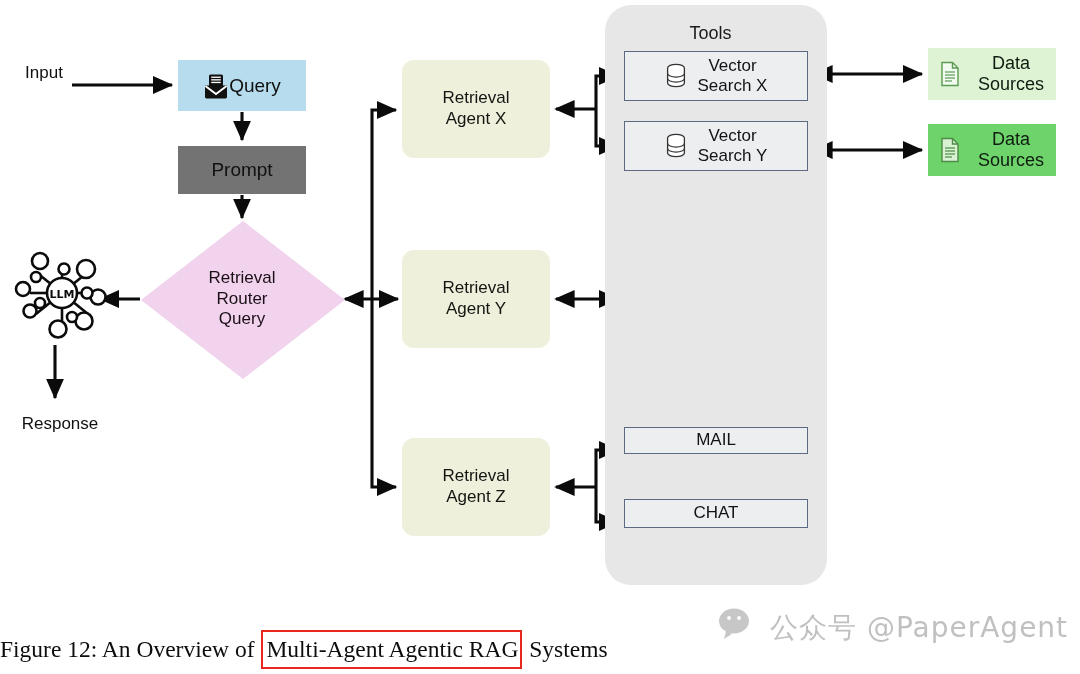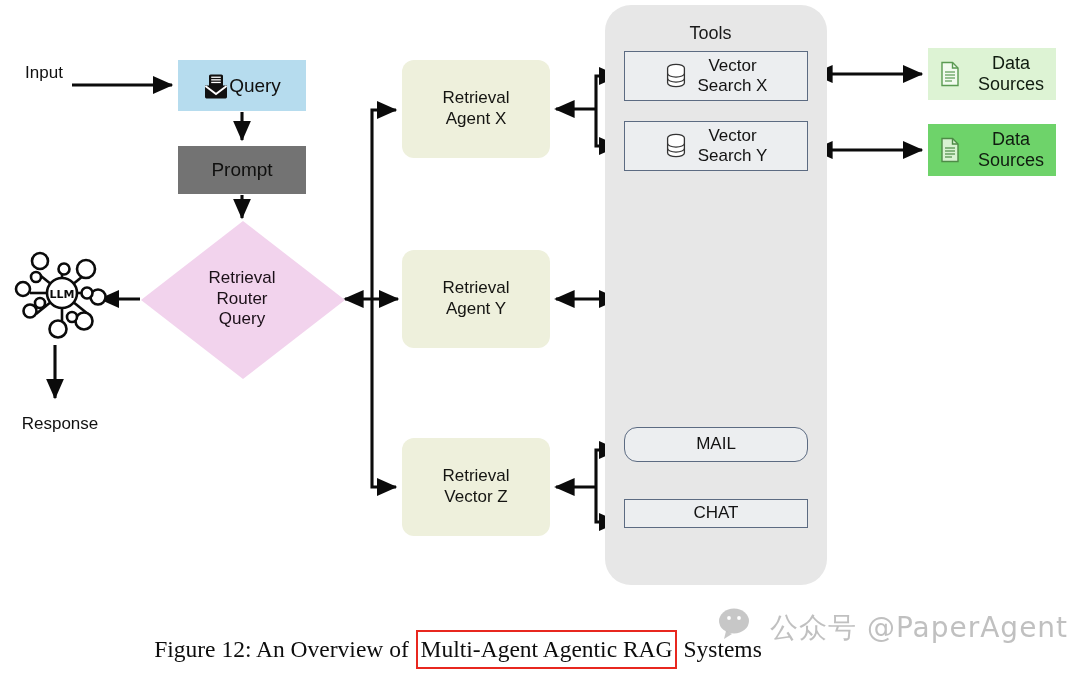--- a/index.html
+++ b/index.html
@@ -84,21 +84,21 @@
   }
   .tool-box {
     background: #eceef0;
     border: 1.6px solid #5c6b82;
     font-size: 17px;
     color: #131313;
   }
   .tool-vsx { left: 624px; top: 51px;  width: 184px; height: 50px; }
   .tool-vsy { left: 624px; top: 121px; width: 184px; height: 50px; }
   .tool-web { left: 624px; top: 275px; width: 184px; height: 47px; }
-  .tool-mail{ left: 624px; top: 427px; width: 184px; height: 35px; border-radius: 13px; }
+  .tool-mail{ left: 624px; top: 427px; width: 184px; height: 27px; }
   .tool-chat{ left: 624px; top: 499px; width: 184px; height: 29px; }
 
   .tool-inner {
     display: flex;
     align-items: center;
     justify-content: center;
     gap: 11px;
     width: 100%;
   }
   .tool-two-line {
@@ -125,21 +125,20 @@
   
   .ico { display: inline-flex; align-items: center; justify-content: center; flex: 0 0 auto; }
 
   
   .llm-glyph { left: 14px; top: 245px; width: 96px; height: 96px; }
 
   
   .caption {
     position: absolute;
     left: 0; top: 636px; width: 916px;
-    text-align: center;
     font-family: "Liberation Serif", serif;
     font-size: 23.5px;
     color: #0d0d0d;
     white-space: nowrap;
   }
   .caption .hl {
     border: 2px solid #e8271f;
     padding: 4px 2px 5px 3px;
     margin: 0 1px;
   }
@@ -276,21 +275,21 @@
   <div class="node agent-box agent-x">
     <span>Retrieval</span>
     <span>Agent X</span>
   </div>
   <div class="node agent-box agent-y">
     <span>Retrieval</span>
     <span>Agent Y</span>
   </div>
   <div class="node agent-box agent-z">
     <span>Retrieval</span>
-    <span>Vector Z</span>
+    <span>Agent Z</span>
   </div>
 
   <div class="node tool-box tool-vsx">
     <div class="tool-inner">
       <span class="ico">
         <svg width="22" height="26" viewBox="0 0 22 26">
           <ellipse cx="11" cy="5" rx="8.4" ry="3.6" fill="#fff" stroke="#333" stroke-width="1.3"></ellipse>
           <path d="M2.6 5 v15 a8.4 3.6 0 0 0 16.8 0 v-15" fill="#fff" stroke="#333" stroke-width="1.3"></path>
           <path d="M2.6 10.5 a8.4 3.6 0 0 0 16.8 0" fill="none" stroke="#333" stroke-width="1.1"></path>
           <path d="M2.6 15.5 a8.4 3.6 0 0 0 16.8 0" fill="none" stroke="#333" stroke-width="1.1"></path>

